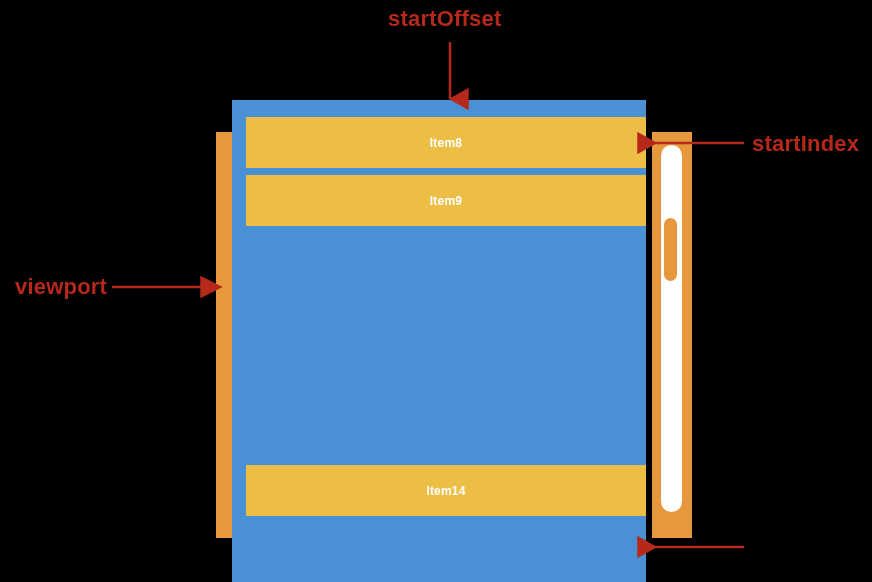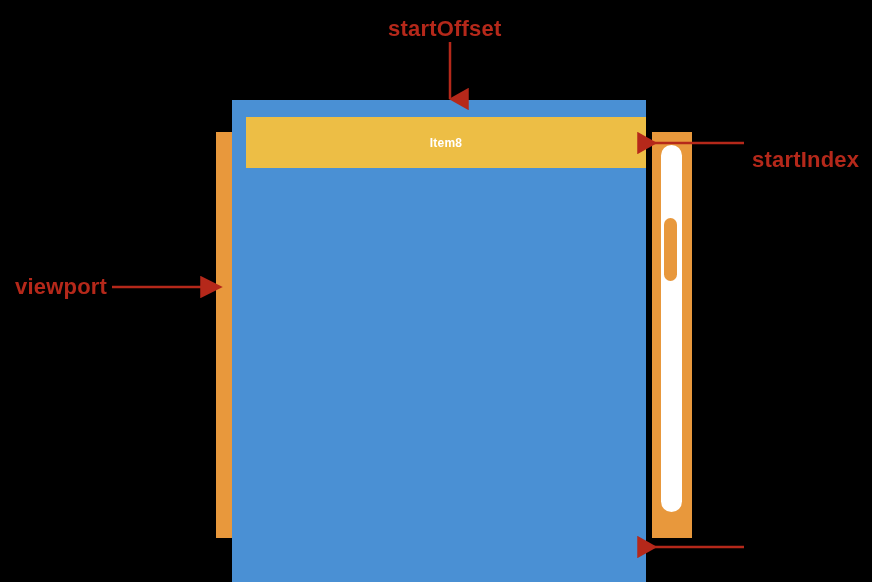--- a/index.html
+++ b/index.html
@@ -90,34 +90,36 @@
   }
   .anno-svg {
     position: absolute;
     left: 0;
     top: 0;
     width: 872px;
     height: 582px;
     pointer-events: none;
   }
 
-  .label-startoffset { left: 388px; top: 6px; margin-top: 10px; }
-  .label-startindex  { left: 752px; top: 131px; margin-top: 16px; }
+  .label-startoffset { left: 388px; top: 6px; }
+  .label-startindex  { left: 752px; top: 131px; }
   .label-viewport    { left: 6px;   top: 274px; margin-left: 9px; }
   .label-endindex    { left: 752px; top: 534px; }
 </style>
 </head>
 <body>
 
 <div id="stage">
 
   <div class="viewport-bar"></div>
 
   <div class="list-container">
     <div class="item-row" style="top:17px">Item8</div>
+    <div class="item-row" style="top:75px">Item9</div>
+    <div class="item-row" style="top:365px">Item14</div>
   </div>
 
   <div class="scroll-track"></div>
   <div class="scroll-well"></div>
   <div class="scroll-thumb"></div>
 
   <svg class="anno-svg" viewBox="0 0 872 582">
     <defs>
       <marker id="ah-down" markerWidth="9" markerHeight="9" refX="4.5" refY="7.5" orient="auto">
         <path d="M0,0 L4.5,8 L9,0 Z" fill="#b5281a"></path>

